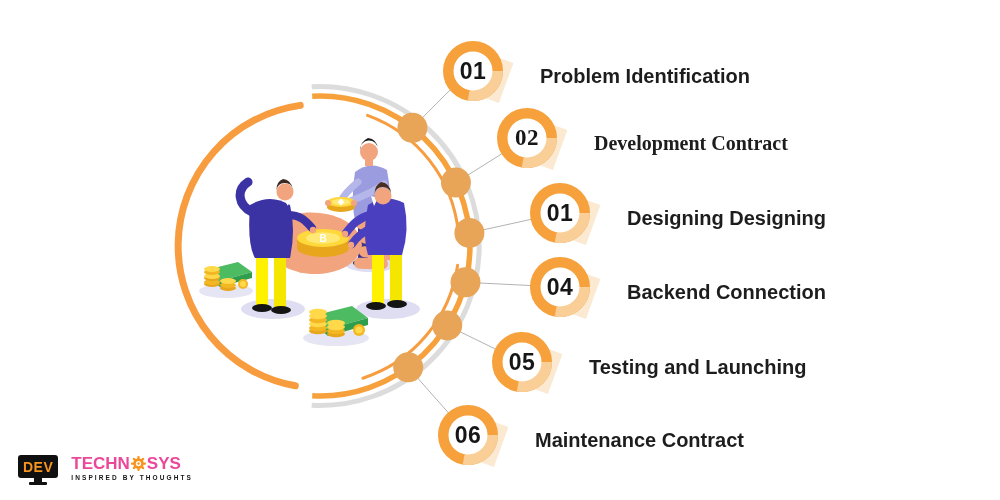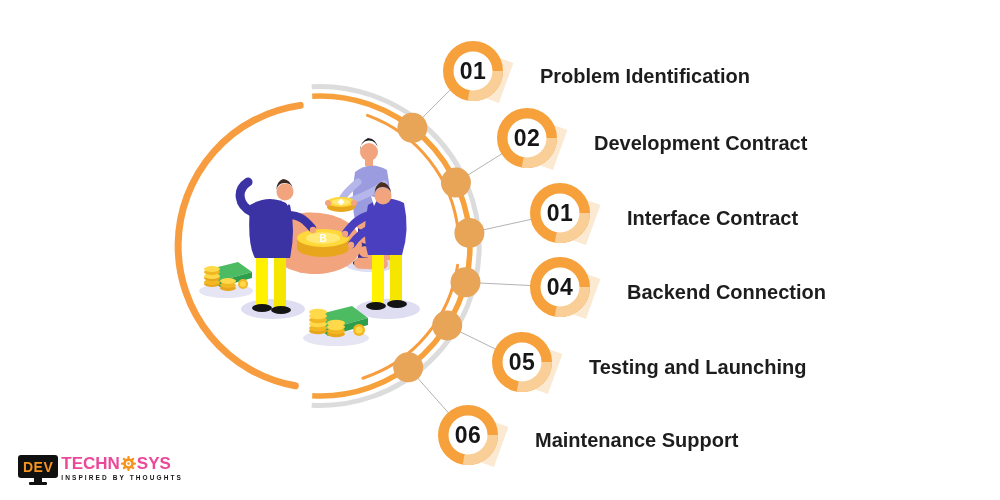--- a/index.html
+++ b/index.html
@@ -8,21 +8,21 @@
   #art{position:absolute;left:0;top:0;z-index:1;}
 
   .step-row{position:absolute;display:flex;align-items:center;z-index:3;}
   .step-circle{position:relative;width:72px;height:72px;flex:0 0 72px;}
   .step-circle svg{position:absolute;left:0;top:0;}
   .step-num{position:absolute;left:0;top:0;width:62px;height:62px;display:flex;
             align-items:center;justify-content:center;font-size:23px;font-weight:700;
             color:#161616;letter-spacing:0.5px;}
   .step-label{margin-left:26px;font-size:20px;font-weight:700;color:#1d1d1d;white-space:nowrap;}
 
-  #logo{position:absolute;left:18px;top:455px;z-index:3;display:flex;align-items:flex-start;}
+  #logo{position:absolute;left:18px;top:455px;z-index:3;display:flex;align-items:flex-start;gap:10px;}
   .dev-badge{background:#101010;color:#F7941E;font-weight:700;font-size:14px;
              padding:4px 5px 3px 5px;border-radius:3px;letter-spacing:0.5px;}
   .stand-stem{width:8px;height:4px;background:#101010;margin:0 auto;}
   .stand-base{width:18px;height:3px;background:#101010;margin:0 auto;border-radius:1px;}
   .logo-main{margin-left:3px;}
   .logo-text-row{display:flex;align-items:center;font-weight:700;font-size:17px;
                  color:#ec4899;line-height:17px;}
   .gear{margin:0 1px;}
   .tagline{font-size:6.5px;letter-spacing:2.1px;font-weight:700;color:#161616;margin-top:2px;}
 </style>
@@ -184,21 +184,21 @@
         <polygon points="58.2,18.3 71.4,23.1 56.9,63 43.7,58.2" fill="#FBE9D2"></polygon>
         <circle cx="31" cy="31" r="24.5" fill="none" stroke="#F6A13C" stroke-width="11"></circle>
         <path d="M55.5,31 A24.5,24.5 0 0 1 26.7,55.1" fill="none" stroke="#F9CE97" stroke-width="11"></path>
         <circle cx="31" cy="31" r="19.5" fill="#ffffff"></circle>
       </svg>
       <span class="step-num">01</span>
     </div>
     <span class="step-label">Problem Identification</span>
   </div>
 
-  <div class="step-row" style="left:496px;top:107px;">
+  <div class="step-row" style="left:496px;top:107px;font-family:Liberation Serif, serif;">
     <div class="step-circle">
       <svg width="72" height="72" viewBox="0 0 72 72">
         <polygon points="58.2,18.3 71.4,23.1 56.9,63 43.7,58.2" fill="#FBE9D2"></polygon>
         <circle cx="31" cy="31" r="24.5" fill="none" stroke="#F6A13C" stroke-width="11"></circle>
         <path d="M55.5,31 A24.5,24.5 0 0 1 26.7,55.1" fill="none" stroke="#F9CE97" stroke-width="11"></path>
         <circle cx="31" cy="31" r="19.5" fill="#ffffff"></circle>
       </svg>
       <span class="step-num">02</span>
     </div>
     <span class="step-label">Development Contract</span>
@@ -207,21 +207,21 @@
   <div class="step-row" style="left:529px;top:182px;">
     <div class="step-circle">
       <svg width="72" height="72" viewBox="0 0 72 72">
         <polygon points="58.2,18.3 71.4,23.1 56.9,63 43.7,58.2" fill="#FBE9D2"></polygon>
         <circle cx="31" cy="31" r="24.5" fill="none" stroke="#F6A13C" stroke-width="11"></circle>
         <path d="M55.5,31 A24.5,24.5 0 0 1 26.7,55.1" fill="none" stroke="#F9CE97" stroke-width="11"></path>
         <circle cx="31" cy="31" r="19.5" fill="#ffffff"></circle>
       </svg>
       <span class="step-num">01</span>
     </div>
-    <span class="step-label">Interface Contract</span>
+    <span class="step-label">Designing Designing</span>
   </div>
 
   <div class="step-row" style="left:529px;top:256px;text-align:right;">
     <div class="step-circle">
       <svg width="72" height="72" viewBox="0 0 72 72">
         <polygon points="58.2,18.3 71.4,23.1 56.9,63 43.7,58.2" fill="#FBE9D2"></polygon>
         <circle cx="31" cy="31" r="24.5" fill="none" stroke="#F6A13C" stroke-width="11"></circle>
         <path d="M55.5,31 A24.5,24.5 0 0 1 26.7,55.1" fill="none" stroke="#F9CE97" stroke-width="11"></path>
         <circle cx="31" cy="31" r="19.5" fill="#ffffff"></circle>
       </svg>
@@ -246,21 +246,21 @@
   <div class="step-row" style="left:437px;top:404px;">
     <div class="step-circle">
       <svg width="72" height="72" viewBox="0 0 72 72">
         <polygon points="58.2,18.3 71.4,23.1 56.9,63 43.7,58.2" fill="#FBE9D2"></polygon>
         <circle cx="31" cy="31" r="24.5" fill="none" stroke="#F6A13C" stroke-width="11"></circle>
         <path d="M55.5,31 A24.5,24.5 0 0 1 26.7,55.1" fill="none" stroke="#F9CE97" stroke-width="11"></path>
         <circle cx="31" cy="31" r="19.5" fill="#ffffff"></circle>
       </svg>
       <span class="step-num">06</span>
     </div>
-    <span class="step-label">Maintenance Support</span>
+    <span class="step-label">Maintenance Contract</span>
   </div>
 
   <div id="logo">
     <div class="logo-left">
       <div class="dev-badge">DEV</div>
       <div class="stand-stem"></div>
       <div class="stand-base"></div>
     </div>
     <div class="logo-main">
       <div class="logo-text-row">

